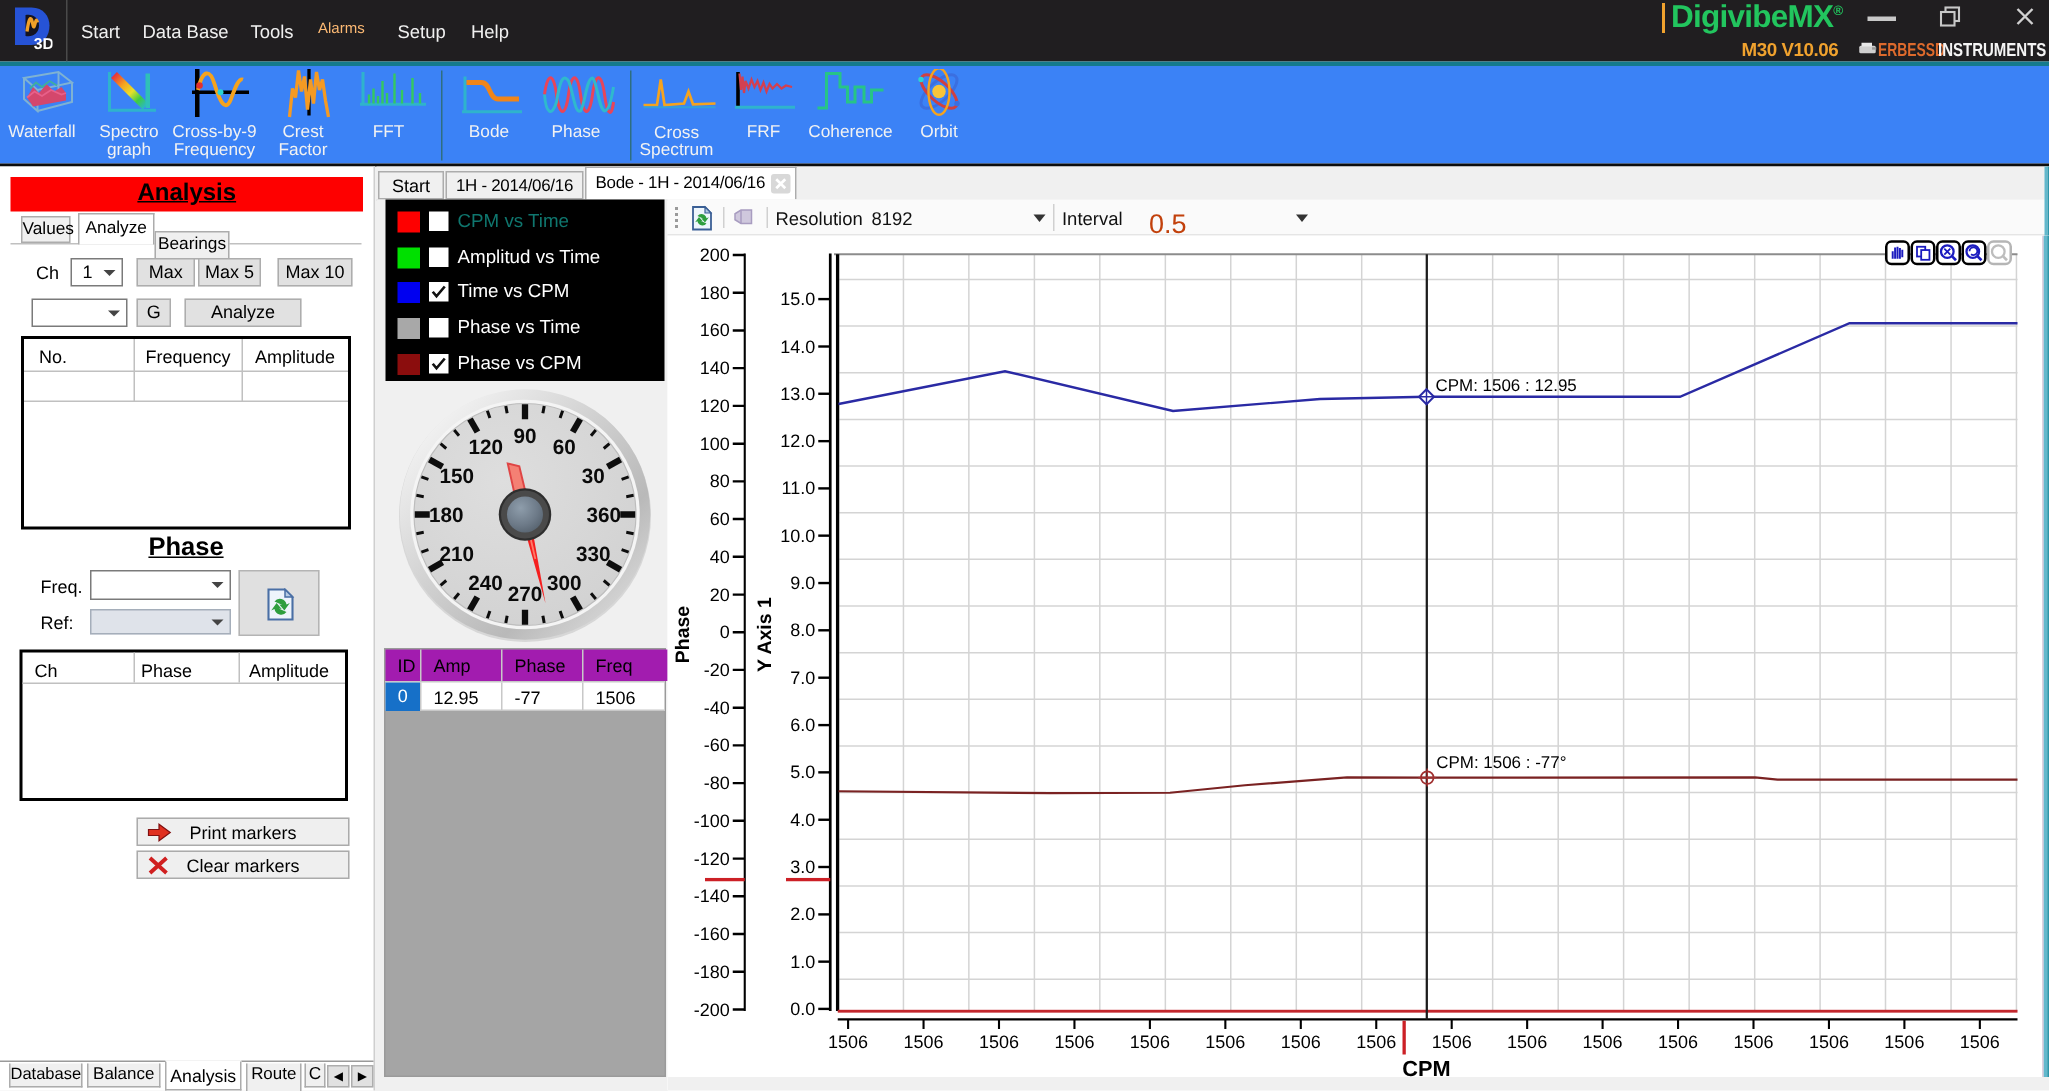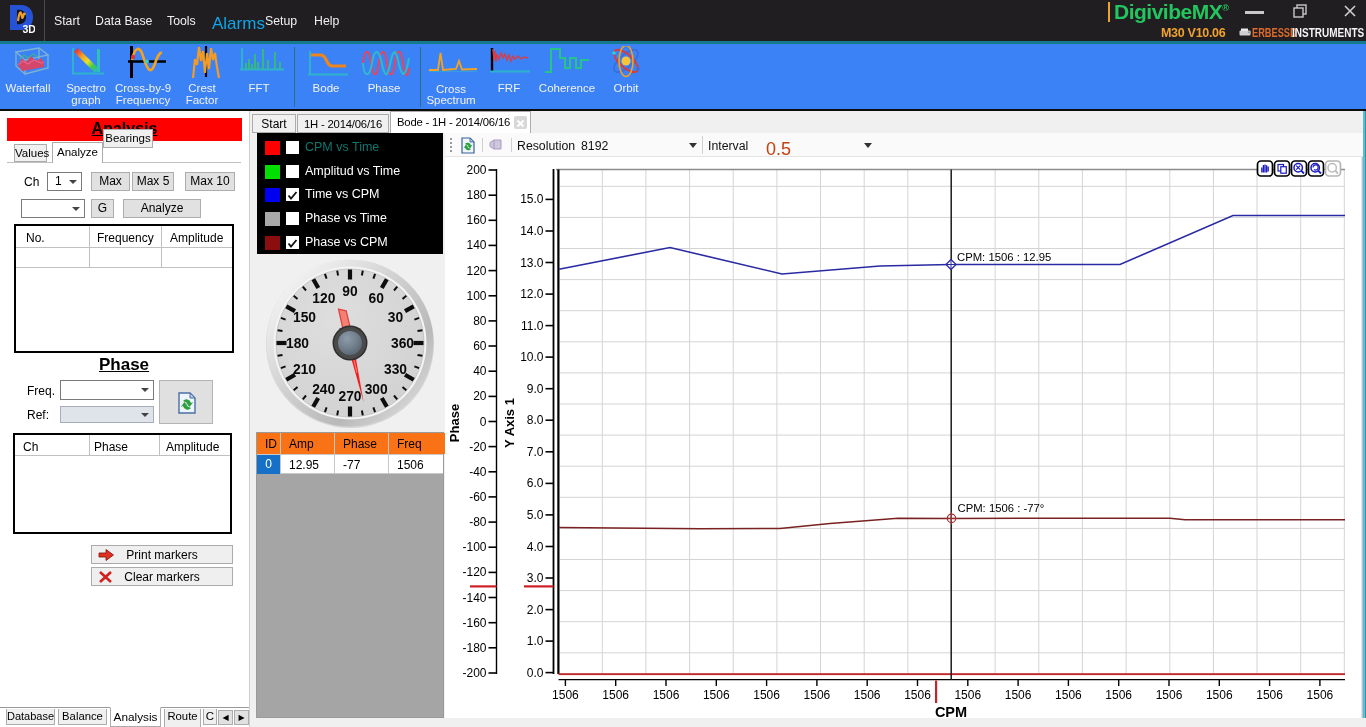--- a/index.html
+++ b/index.html
@@ -14,21 +14,21 @@
 <svg class="abs" style="left:9px;top:4px" width="26" height="29" viewBox="0 0 26 29">
       <path d="M1,1 L12,1 C20,1 24,7 24,13 C24,20 20,26 12,26 L1,26 Z" fill="#2653d6"></path>
       <path d="M8,6 C13,5 17,8 17,13 C17,18 13,21 8,20 Z" fill="#141422"></path>
       <path d="M9,17 C10,10 11,7 12,9 C13,11 13,16 14,13 C15,10 15,8 16,11" fill="none" stroke="#f0a028" stroke-width="2.2"></path>
       <text x="13.5" y="28.5" font-size="10.5" font-weight="bold" fill="#fff">3D</text>
     </svg>
 <div class="abs" style="left:44px;top:0;width:1px;height:41px;background:#4a4a4a"></div>
 <div class="abs" style="left:54px;top:13.5px;font-size:12.3px;color:#f0f0f0">Start</div>
 <div class="abs" style="left:95px;top:13.5px;font-size:12.3px;color:#f0f0f0">Data Base</div>
 <div class="abs" style="left:167px;top:13.5px;font-size:12.3px;color:#f0f0f0">Tools</div>
-<div class="abs" style="left:212px;top:13.5px;font-size:17px;color:#0ea5e9">Alarms</div>
+<div class="abs" style="left:212px;top:13.5px;font-size:10px;color:#fdba74">Alarms</div>
 <div class="abs" style="left:265px;top:13.5px;font-size:12.3px;color:#f0f0f0">Setup</div>
 <div class="abs" style="left:314px;top:13.5px;font-size:12.3px;color:#f0f0f0">Help</div>
 <div class="abs" style="left:1108px;top:2px;width:2px;height:20px;background:#f0a22e"></div>
 <div class="abs" style="left:1114px;top:0px;font-size:21px;font-weight:bold;color:#22c55e;letter-spacing:-0.5px">DigivibeMX<span style="font-size:9px;vertical-align:8px">®</span></div>
 <div class="abs" style="left:1161px;top:26px;font-size:12.5px;font-weight:bold;color:#f0a22e;letter-spacing:-0.3px">M30 V10.06</div>
 <svg class="abs" style="left:1239px;top:28px" width="12" height="9" viewBox="0 0 12 9">
       <rect x="0.5" y="2.5" width="11" height="5" rx="1" fill="#cfcfcf"></rect>
       <rect x="2" y="0.5" width="7" height="2.5" fill="#e8e8e8"></rect>
       <rect x="9" y="3.5" width="3" height="1.6" fill="#9a9a9a"></rect>
     </svg>
@@ -142,21 +142,21 @@
     <div class="tlab" style="left:581px;top:38.5px;width:90px">Orbit</div>
 <div class="abs" style="left:294px;top:3px;width:1px;height:60px;background:#2e6e80"></div>
 <div class="abs" style="left:420px;top:3px;width:1px;height:60px;background:#2e6e80"></div>
 </div>
 <div class="abs" style="left:0;top:108.5px;width:1366px;height:2.5px;background:#0d0d0d"></div>
 <div class="abs" style="left:0;top:111px;width:250px;height:616px;background:#fff;border-right:1px solid #cfcfcf">
 <div class="abs" style="left:7px;top:7px;width:235px;height:23px;background:#fe0000;text-align:center;font-size:16px;font-weight:bold;color:#000"><span style="text-decoration:underline;position:relative;top:2px">Analysis</span></div>
 <div class="abs" style="left:7px;top:50.5px;width:234px;height:1px;background:#c0c0c0"></div>
 <div class="tab" style="left:14px;top:32.5px;width:33px;height:18.5px;line-height:17px;font-size:11.5px">Values</div>
 <div class="tab" style="left:52px;top:31px;width:51px;height:20.5px;line-height:18px;background:#fff;border-bottom:none;font-size:11.5px">Analyze</div>
-<div class="tab" style="left:103px;top:18px;width:50px;height:18.5px;line-height:17px;font-size:11.5px">Bearings</div>
+<div class="tab" style="left:103px;top:43px;width:50px;height:18.5px;line-height:17px;font-size:11.5px">Bearings</div>
 <div class="lbl" style="left:24px;top:64px">Ch</div>
 <div class="combo" style="left:47px;top:61px;width:35px;height:19px;line-height:17px;padding-left:7px">1<span class="chev"></span></div>
 <div class="btn" style="left:91px;top:61px;width:39px;height:19px;line-height:17px">Max</div>
 <div class="btn" style="left:132px;top:61px;width:42px;height:19px;line-height:17px">Max 5</div>
 <div class="btn" style="left:185px;top:61px;width:50px;height:19px;line-height:17px">Max 10</div>
 <div class="combo" style="left:21px;top:88px;width:64px;height:19px">
       <span class="chev"></span>
     </div>
 <div class="btn" style="left:91px;top:88px;width:23px;height:19px;line-height:17px">G</div>
 <div class="btn" style="left:123px;top:88px;width:78px;height:19px;line-height:17px">Analyze</div>
@@ -311,21 +311,21 @@
       <text x="133.5" y="119.3" font-size="13.8" font-weight="bold" text-anchor="middle" fill="#0a0a0a">330</text>
       <text x="140.5" y="93.0" font-size="13.8" font-weight="bold" text-anchor="middle" fill="#0a0a0a">360</text>
       <polygon points="91.3,88.8 84.7,87.2 101.7,147.4" fill="#f51f1f"></polygon>
       <line x1="88.0" y1="88.0" x2="94.9" y2="117.7" stroke="#ff7a6a" stroke-width="1.2"></line>
       <polygon points="92.1,88.9 83.9,87.1 76.5,54.0 84.2,55.8" fill="#fa6a5a" opacity="0.8" stroke="#e02020" stroke-width="1.3"></polygon>
       <circle cx="88.0" cy="88.0" r="17.5" fill="#2e2e2e"></circle>
       <circle cx="88.0" cy="88.0" r="16" fill="#4a4a4a"></circle>
       <circle cx="88.0" cy="88.0" r="12" fill="url(#hub)"></circle>
     </svg>
 <div class="abs" style="left:5px;top:299px;width:188px;height:286px;border:1px solid #9a9a9a;background:#a5a5a5">
-<div class="abs" style="left:0;top:0;width:206px;height:21px;background:#f97316">
+<div class="abs" style="left:0;top:0;width:206px;height:21px;background:#a21caf">
         <div class="lbl" style="left:8px;top:4px">ID</div>
         <div class="lbl" style="left:32px;top:4px">Amp</div>
         <div class="lbl" style="left:86px;top:4px">Phase</div>
         <div class="lbl" style="left:140px;top:4px">Freq</div>
         <div class="abs" style="left:23px;top:0;width:1px;height:21px;background:#c8c8c8"></div>
         <div class="abs" style="left:77px;top:0;width:1px;height:21px;background:#c8c8c8"></div>
         <div class="abs" style="left:131px;top:0;width:1px;height:21px;background:#c8c8c8"></div>
       </div>
 <div class="abs" style="left:0;top:21px;width:186px;height:20px;background:#fff;border-top:1px solid #c8c8c8;border-bottom:1px solid #c8c8c8">
         <div class="abs" style="left:0;top:0;width:23px;height:19px;background:#1670c8;color:#fff;font-size:12px;text-align:center;line-height:19px">0</div>

